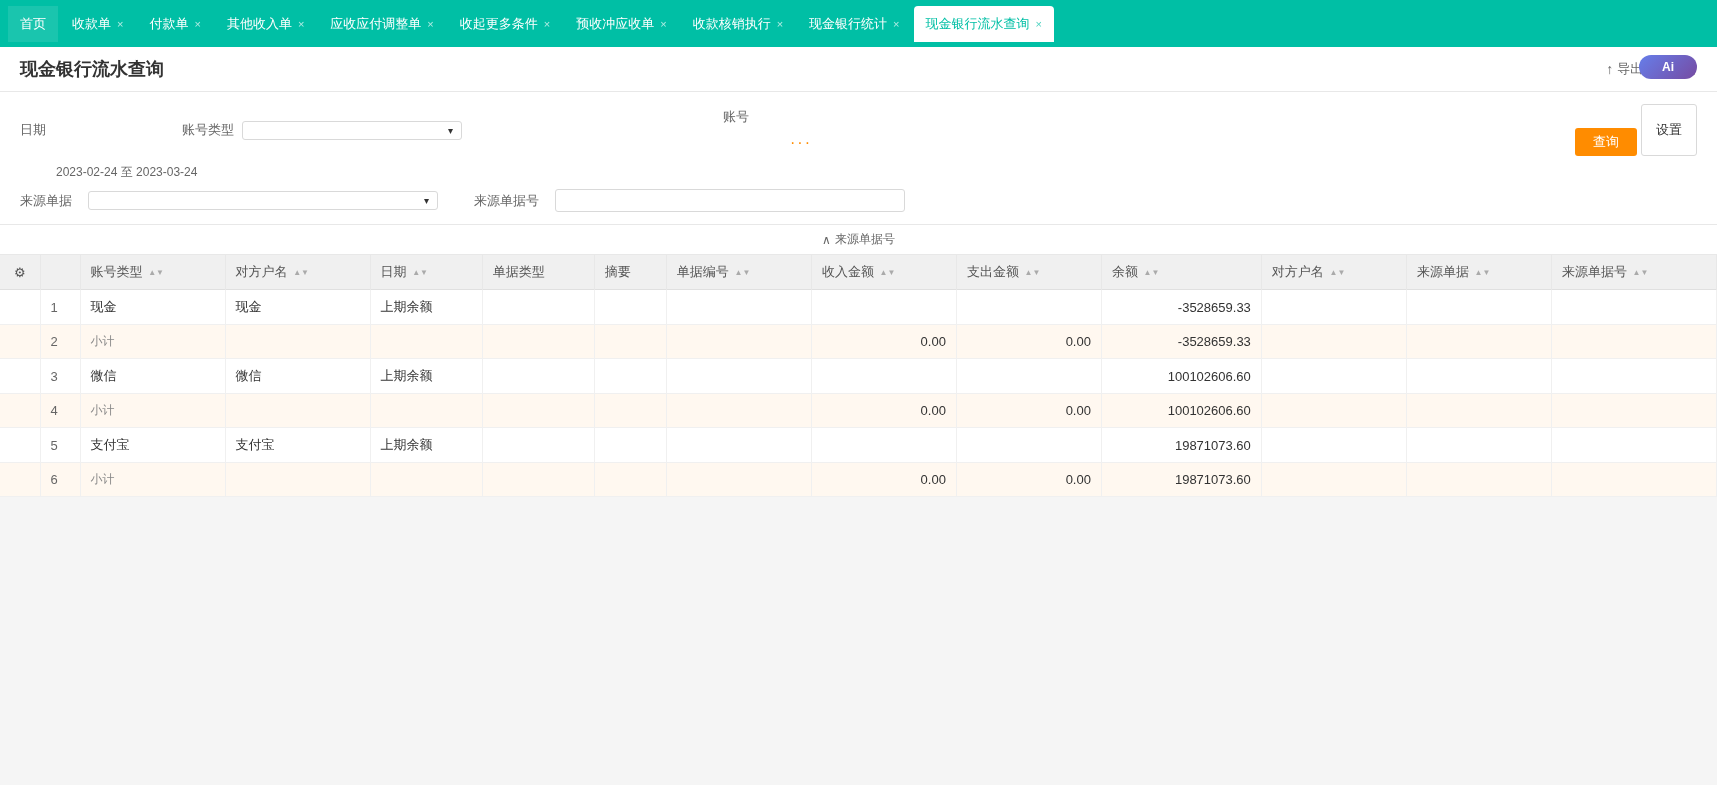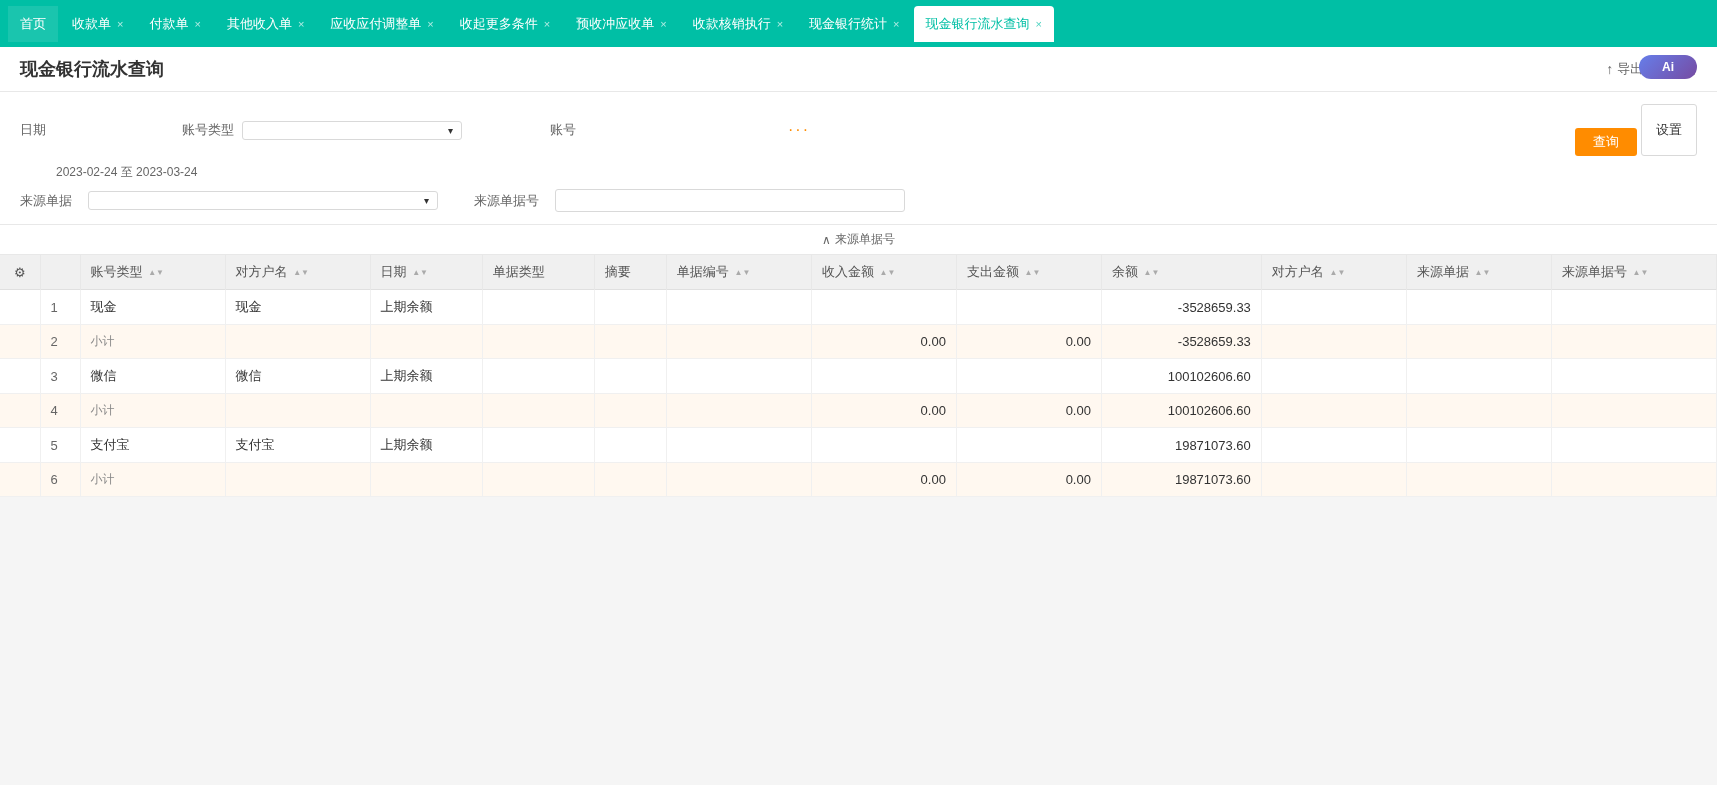--- a/index.html
+++ b/index.html
@@ -318,21 +318,21 @@
     <span class="filter-label">日期</span>
 
     <div style="display:flex; align-items:center; gap:8px; margin-left:120px;">
       <span class="filter-label">账号类型</span>
       <div class="filter-select" style="min-width:220px;">
         <span class="select-text"></span>
         <span class="chevron-down">▾</span>
       </div>
     </div>
 
-    <div style="display:flex; align-items:center; gap:8px; margin-left:72px;">
+    <div style="display:flex; align-items:center; gap:8px; margin-left:108px;flex-direction:column;">
       <span class="filter-label">账号</span>
       <div class="filter-account">
         <input type="text" style="border: none; outline: none; width: 200px; font-size: 13px;">
         <span class="dots-btn">···</span>
       </div>
     </div>
 
     <div class="filter-buttons-col" style="margin-left: auto;">
       <button class="query-btn">查询</button>
       <button class="settings-btn">设置</button>

